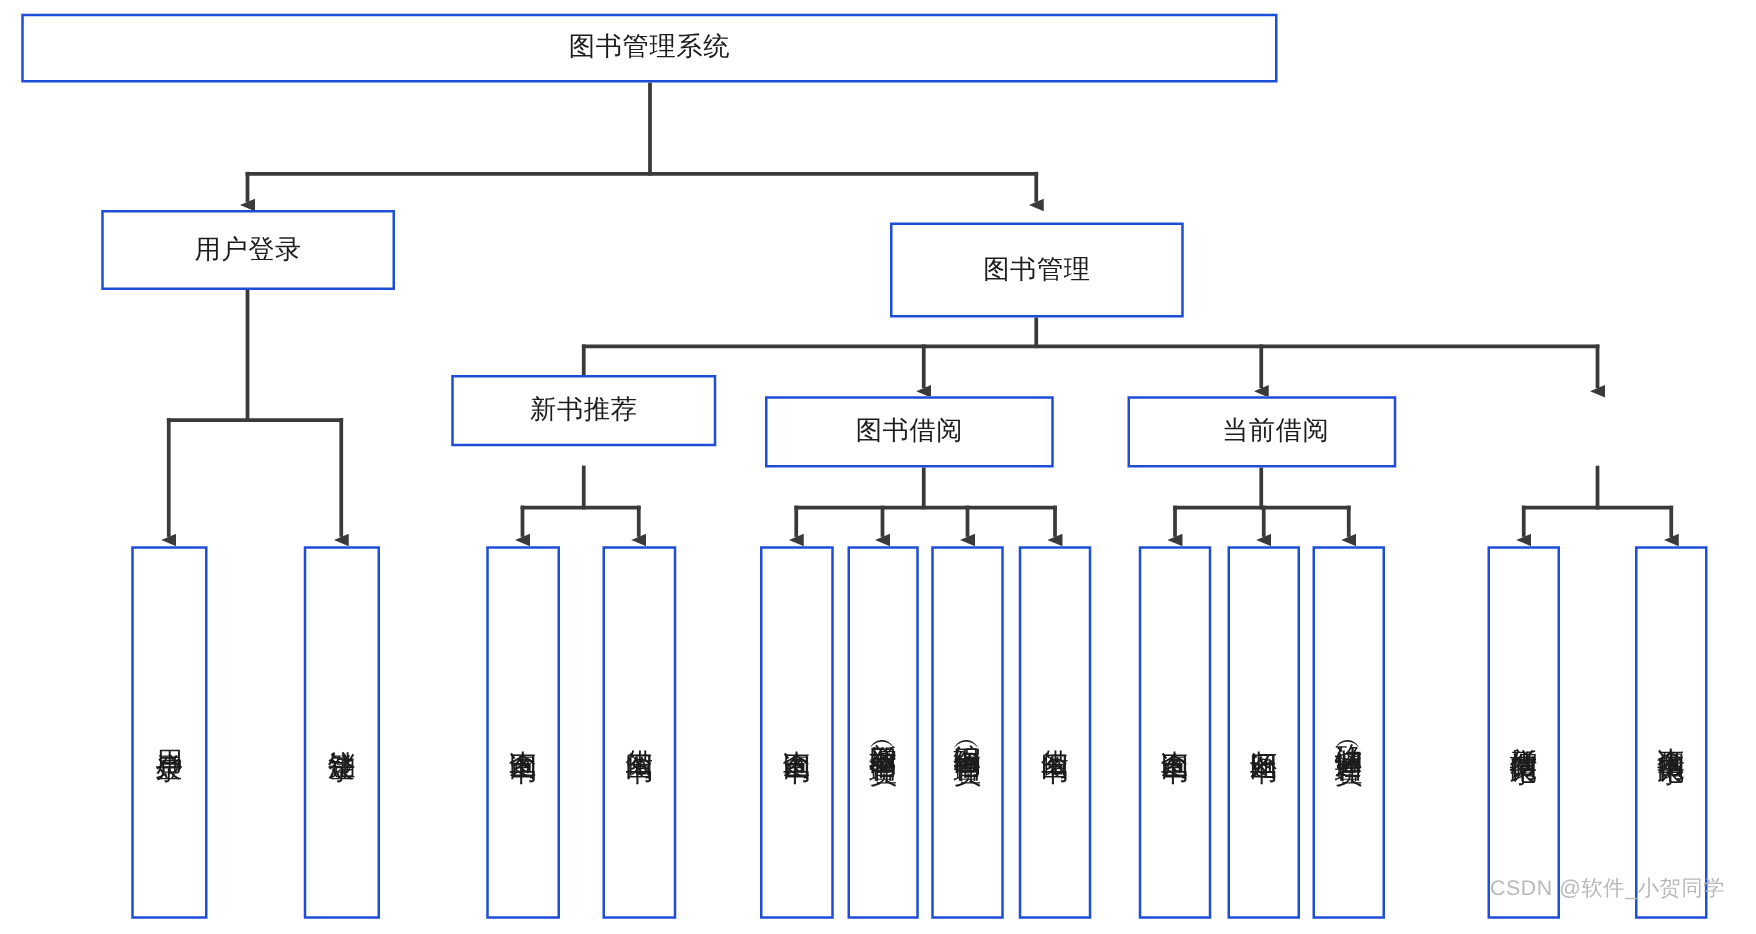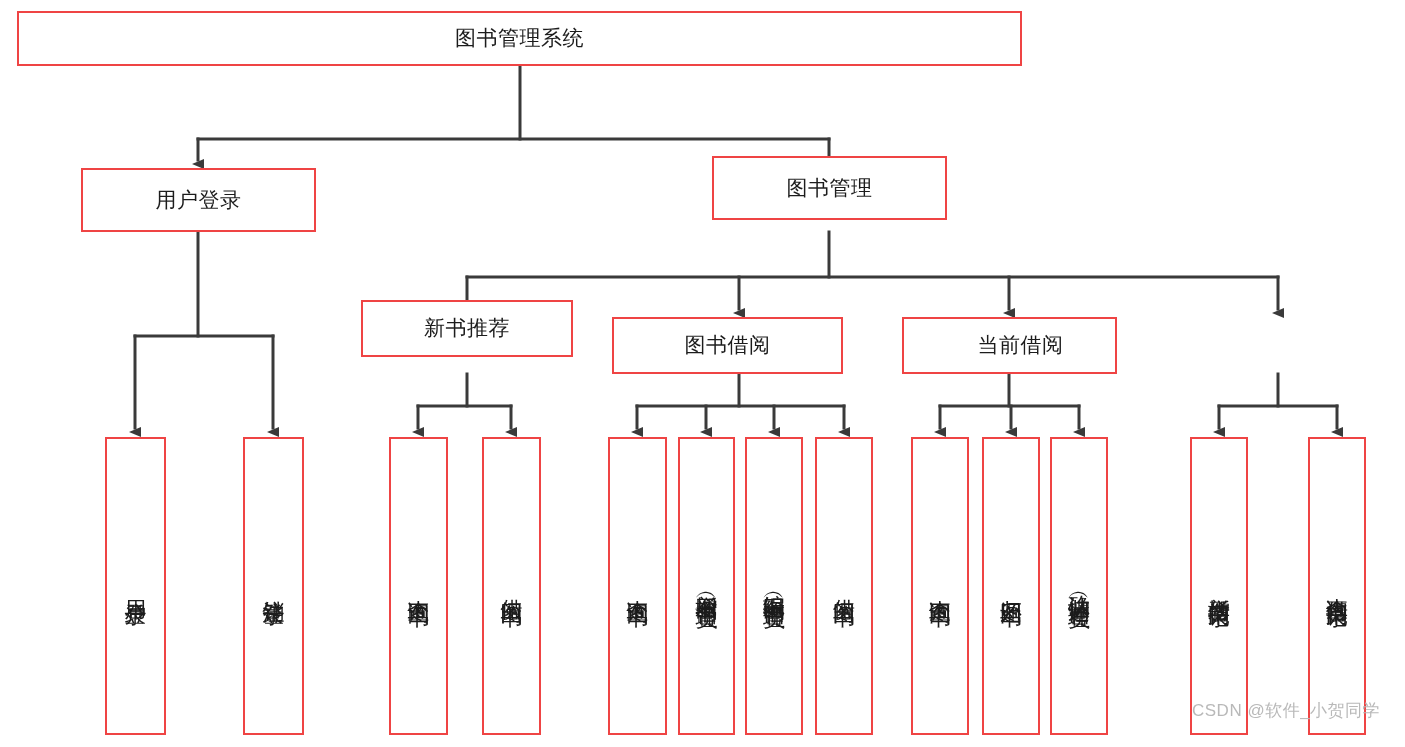--- a/index.html
+++ b/index.html
@@ -22,21 +22,21 @@
     left: 0;
     top: 0;
     width: 1405px;
     height: 747px;
     pointer-events: none;
   }
   .node {
     position: absolute;
     box-sizing: border-box;
     background: #ffffff;
-    border: 2px solid #ef4444;
+    border: 2px solid #1d4ed8;
     display: flex;
     align-items: center;
     justify-content: center;
     color: #1c1c1c;
     line-height: 1.08;
     text-align: center;
   }
   .node.horizontal {
     font-size: 21px;
     letter-spacing: 0.5px;
@@ -120,21 +120,21 @@
     </g>
   </svg>
 
   <div class="node horizontal" style="left:17px; top:11px; width:1005px; height:55px;">
     <span>图书管理系统</span>
   </div>
 
   <div class="node horizontal" style="left:81px; top:168px; width:235px; height:64px;">
     <span>用户登录</span>
   </div>
-  <div class="node horizontal" style="left:712px; top:156px; width:235px; height:64px;">
+  <div class="node horizontal" style="left:712px; top:178px; width:235px; height:76px;">
     <span>图书管理</span>
   </div>
 
   <div class="node horizontal" style="left:361px; top:300px; width:212px; height:57px;">
     <span>新书推荐</span>
   </div>
   <div class="node horizontal" style="left:612px; top:317px; width:231px; height:57px;">
     <span>图书借阅</span>
   </div>
   <div class="node horizontal" style="left:902px; top:317px; width:215px; height:57px;padding-left:22px;">

